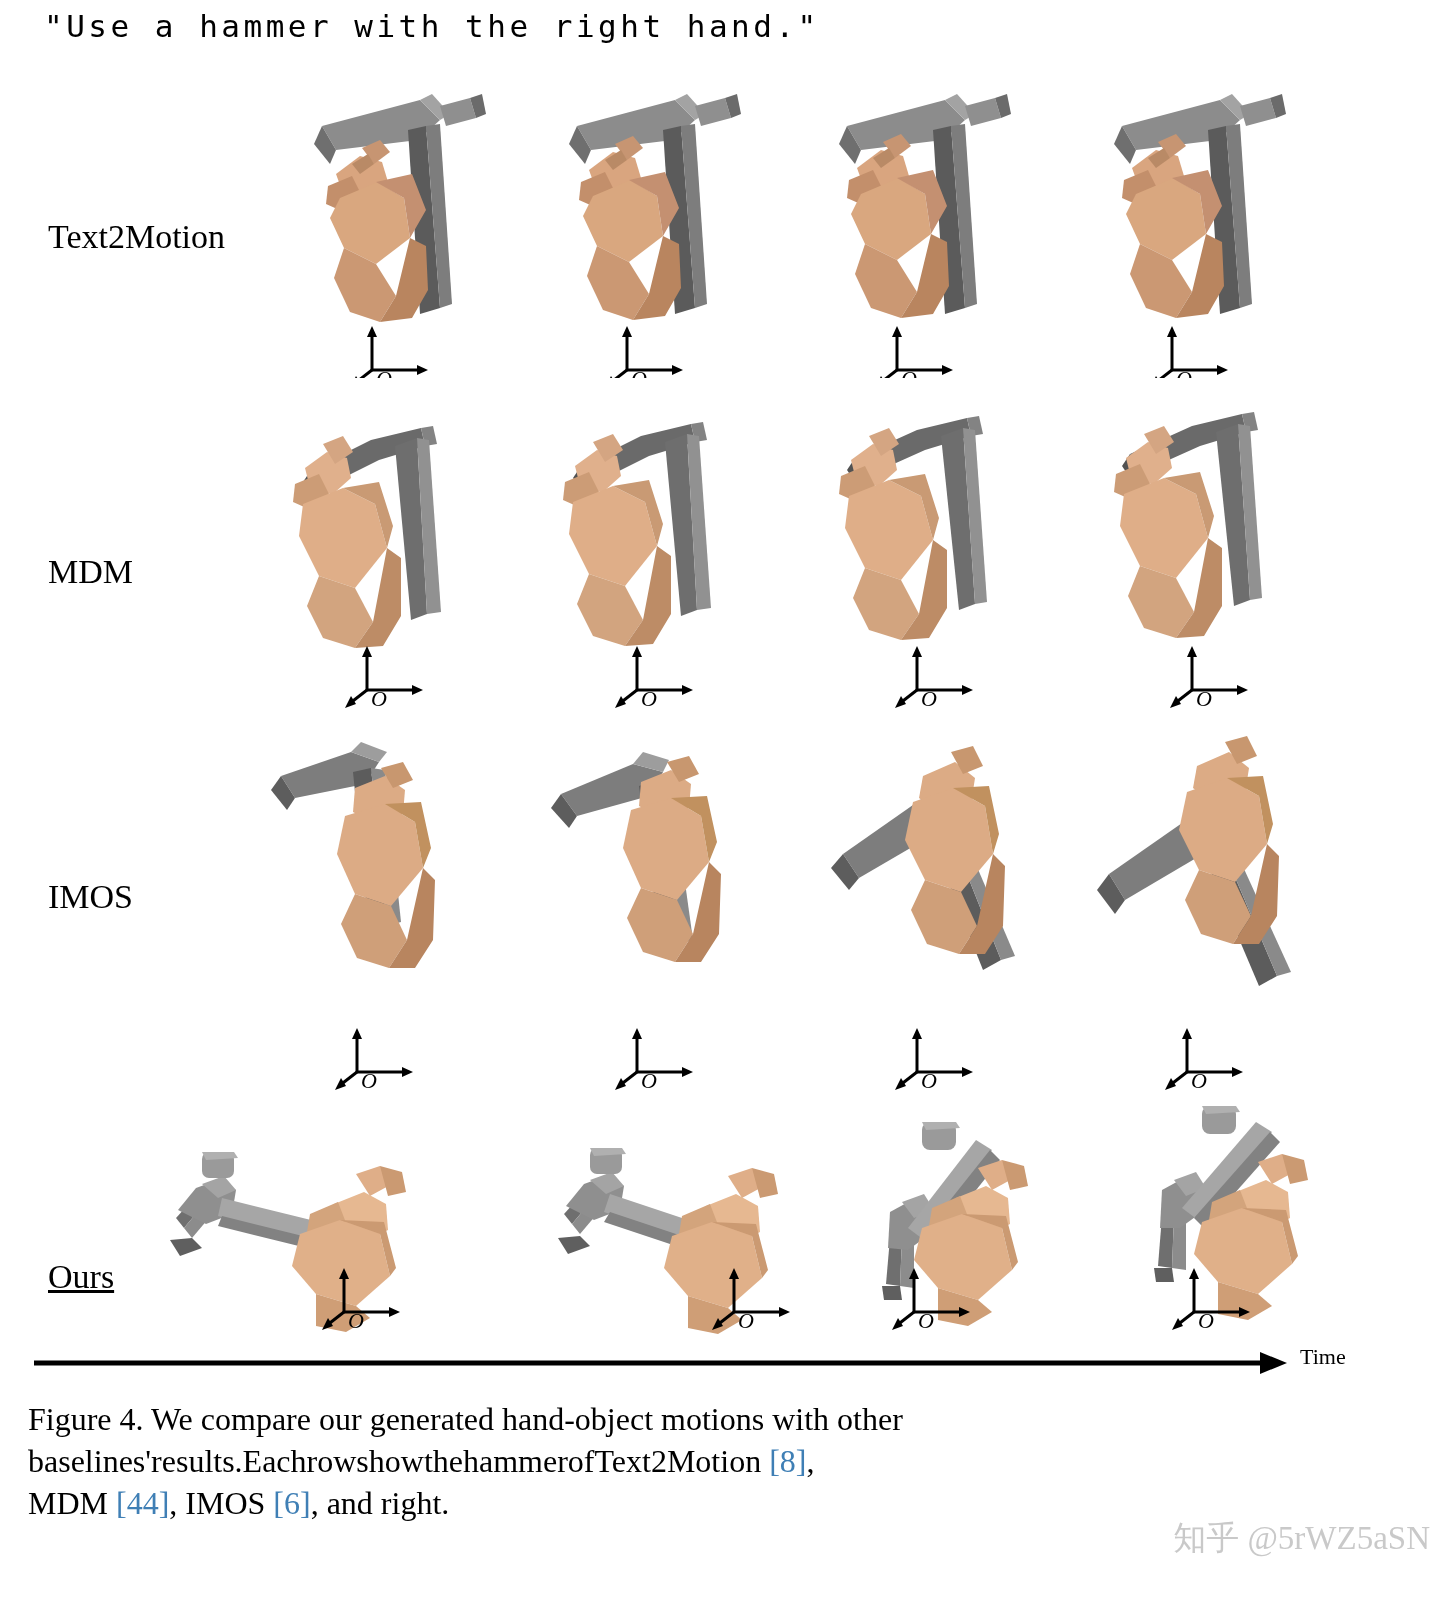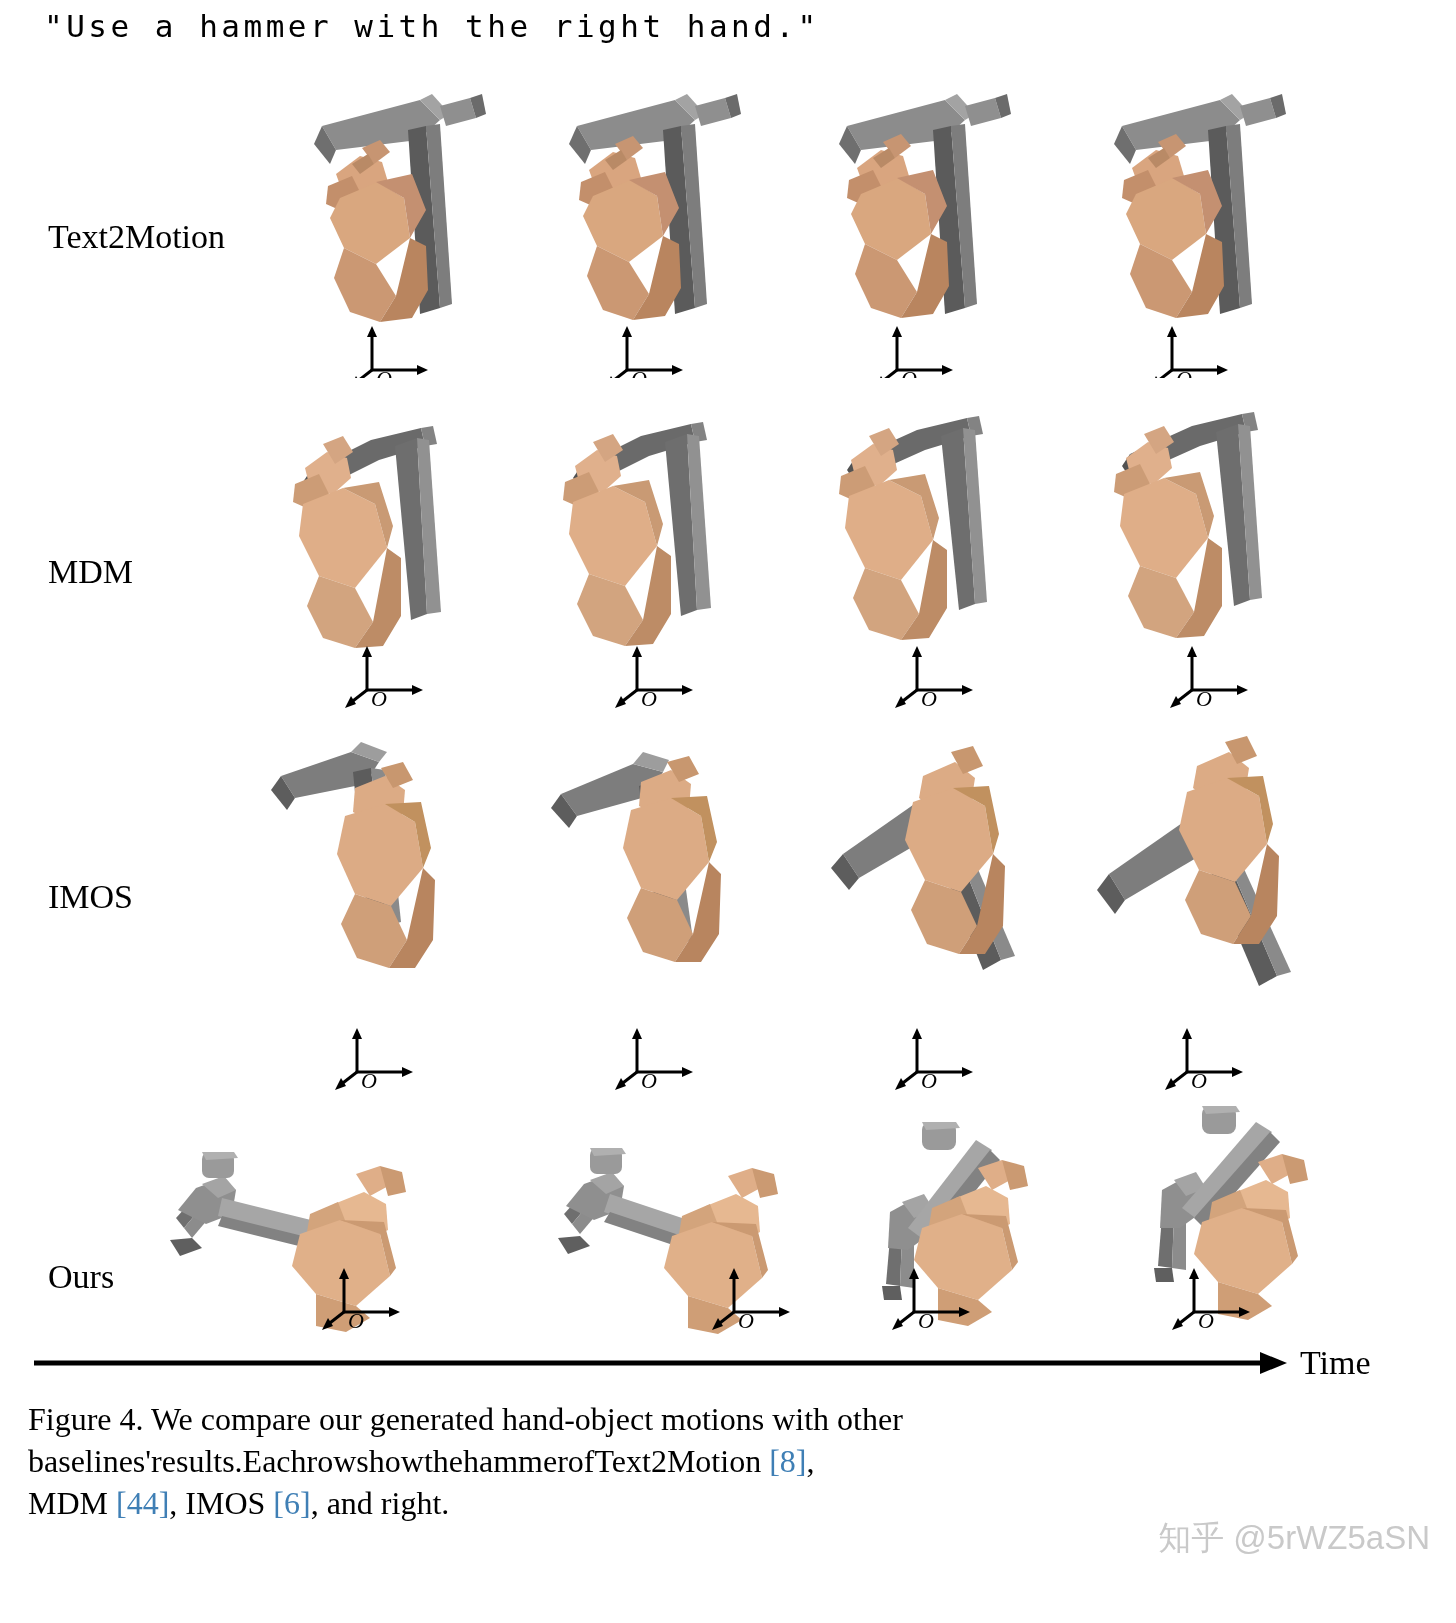--- a/index.html
+++ b/index.html
@@ -57,21 +57,21 @@
     position: absolute;
     left: 32px;
     top: 1352px;
     width: 1260px;
     height: 30px;
   }
   #time-label {
     position: absolute;
     left: 1300px;
     top: 1344px;
-    font-size: 34px;
+    font-size: 22px;
   }
 
   
   #caption {
     position: absolute;
     left: 28px;
     top: 1398px;
     width: 1400px;
     font-size: 32px;
     line-height: 1.32;
@@ -84,21 +84,21 @@
     white-space: nowrap;
   }
 
   
   #watermark {
     position: absolute;
     right: 26px;
     top: 1516px;
     font-size: 33px;
     color: #c9c9c9;
-    font-family: Liberation Sans, sans-serif;
+    font-family: Liberation Serif, serif;
     white-space: nowrap;
   }
 </style>
 </head>
 <body>
 
 <div id="prompt-text">"Use a hammer with the right hand."</div>
 
 <div id="figure-grid">
 
@@ -476,21 +476,21 @@
           <polygon points="78,44 67,39 67,49" fill="#000"></polygon>
           <line x1="22" y1="44" x2="4" y2="58" stroke="#000" stroke-width="3"></line>
           <polygon points="0,62 11,58 6,50" fill="#000"></polygon>
           <text x="26" y="60" font-family="Liberation Serif, serif" font-style="italic" font-size="22" fill="#000">O</text>
         </g>
       </svg>
     </div>
   </div>
 
   <div class="row" style="top:1010px;height:260px;">
-    <div class="row-label" style="top:170px;">Ours</div>
+    <div class="row-label" style="top:170px;text-decoration:underline;">Ours</div>
 
     <div class="cell" style="left:140px;top:0px;width:330px;height:260px;">
       <svg width="330" height="260" viewBox="0 0 330 260">
         <g>
           <polygon points="36,130 56,108 64,116 44,140" fill="#6f6f6f"></polygon>
           <polygon points="44,140 64,116 74,124 52,150" fill="#8c8c8c"></polygon>
           <polygon points="30,152 52,150 62,160 40,168" fill="#5f5f5f"></polygon>
           <polygon points="38,122 56,100 78,92 96,102 92,126 66,136" fill="#8f8f8f"></polygon>
           <polygon points="62,96 84,88 96,102 78,110" fill="#a4a4a4"></polygon>
           <rect x="62" y="64" width="32" height="26" rx="7" fill="#9a9a9a"></rect>

